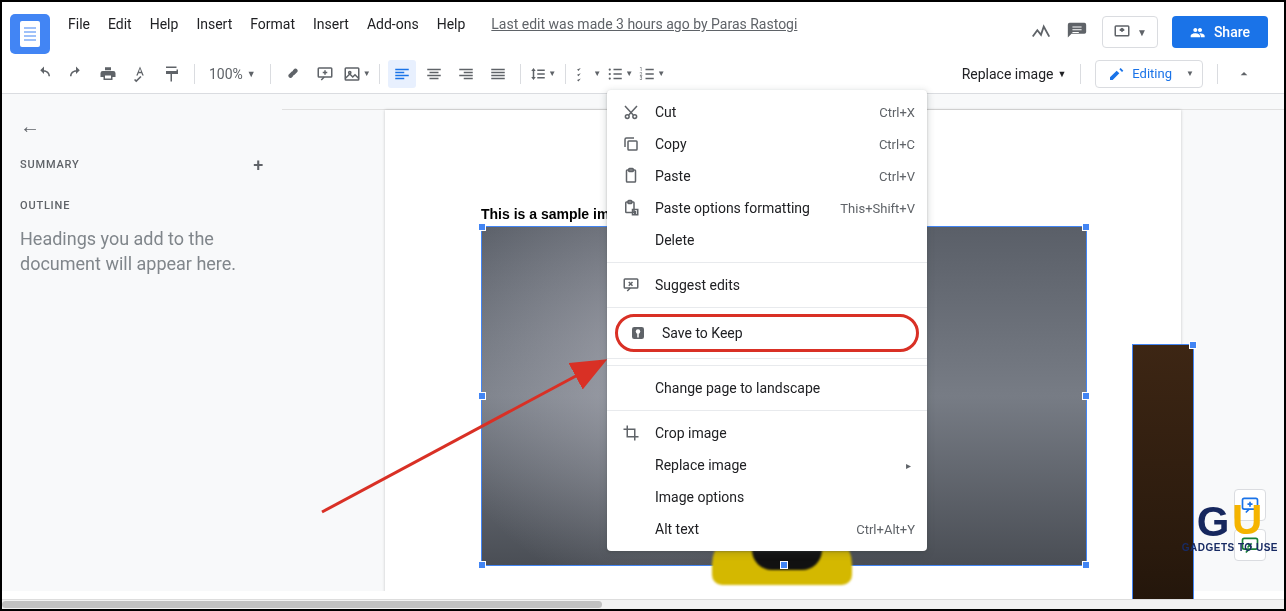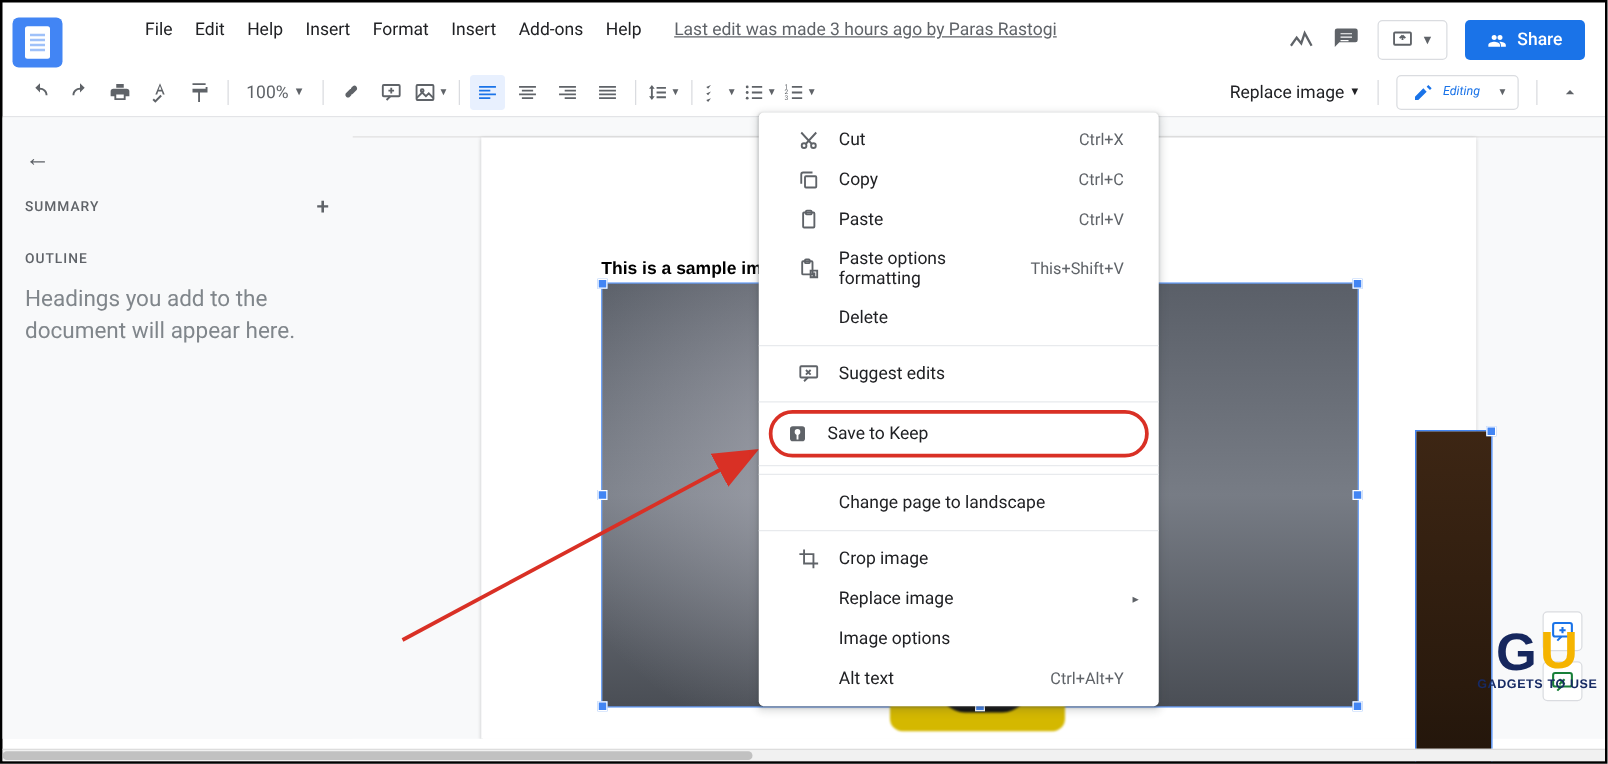--- a/index.html
+++ b/index.html
@@ -8,37 +8,37 @@
 
 
 .header { display: flex; align-items: flex-start; padding: 8px 16px 0 8px; }
 .doc-icon { width: 40px; height: 40px; background: #4285f4; border-radius: 5px; margin-right: 10px; display: flex; align-items: center; justify-content: center; cursor: pointer; margin-top: 4px; }
 .doc-icon .inner { width: 20px; height: 26px; background: #fff; border-radius: 2px; position: relative; }
 .doc-icon .inner::after { content: ''; position: absolute; left: 4px; top: 6px; right: 4px; height: 2px; background: #4285f4; box-shadow: 0 4px 0 #4285f4, 0 8px 0 #4285f4, 0 12px 0 #4285f4; opacity: .5; }
 .title-block { flex: 1; }
 .title-row { display: flex; align-items: center; gap: 10px; }
 .doc-title { font-size: 18px; color: #5f6368; padding: 2px 4px; border-radius: 4px; }
 .title-icon { color: #5f6368; font-size: 16px; cursor: pointer; }
-.menu-bar { display: flex; gap: 2px; margin-top: 2px; align-items: center; margin-left: 48px; }
+.menu-bar { display: flex; gap: 2px; margin-top: 2px; align-items: center; }
 .menu-item { padding: 4px 8px; cursor: pointer; font-size: 14px; color: #202124; border-radius: 3px; }
 .edit-info { color: #5f6368; text-decoration: underline; margin-left: 16px; font-size: 14px; }
 .header-right { display: flex; align-items: center; gap: 14px; margin-top: 6px; }
 .hdr-icon { color: #5f6368; cursor: pointer; display: inline-flex; align-items: center; justify-content: center; }
 .present-btn { border: 1px solid #dadce0; border-radius: 4px; padding: 6px 10px; display: flex; align-items: center; gap: 6px; cursor: pointer; }
 .share-btn { background: #1a73e8; color: #fff; border-radius: 4px; padding: 8px 18px; display: flex; align-items: center; gap: 8px; cursor: pointer; font-weight: 500; }
 
 
-.toolbar { height: 40px; border-bottom: 1px solid #dadce0; display: flex; align-items: center; padding: 0 16px; gap: 4px; }
+.toolbar { height: 40px; border-bottom: 1px solid #dadce0; display: flex; align-items: center; padding: 0 28px; gap: 4px; }
 .tb-btn { width: 28px; height: 28px; display: inline-flex; align-items: center; justify-content: center; color: #5f6368; cursor: pointer; border-radius: 3px; }
 .tb-btn.active { background: #e8f0fe; color: #1a73e8; }
 .tb-sep { width: 1px; height: 20px; background: #dadce0; margin: 0 4px; }
 .zoom { display: flex; align-items: center; gap: 4px; padding: 0 6px; color: #5f6368; cursor: pointer; }
 .tb-right { margin-left: auto; display: flex; align-items: center; gap: 10px; }
 .replace-img { color: #202124; cursor: pointer; display: flex; align-items: center; gap: 4px; font-size: 14px; }
-.editing-btn { border: 1px solid #dadce0; border-radius: 4px; padding: 5px 30px 5px 12px; display: flex; align-items: center; gap: 8px; color: #1a73e8; cursor: pointer; font-size: 10px; position: relative; font-style: italic; }
+.editing-btn { border: 1px solid #dadce0; border-radius: 4px; padding: 5px 30px 5px 12px; display: flex; align-items: center; gap: 8px; color: #1a73e8; cursor: pointer; font-size: 13px; position: relative; }
 .editing-btn::after { content: '▼'; position: absolute; right: 8px; font-size: 8px; color: #5f6368; }
 .collapse-btn { width: 24px; height: 24px; color: #5f6368; display: flex; align-items: center; justify-content: center; cursor: pointer; }
 
 
 .workspace { display: flex; height: calc(100% - 110px); background: #f8f9fa; position: relative; }
 .outline { width: 280px; padding: 20px 18px; background: #f8f9fa; }
 .back-arrow { color: #5f6368; font-size: 20px; cursor: pointer; margin-bottom: 16px; display: inline-block; }
 .summary-row { display: flex; align-items: center; justify-content: space-between; color: #5f6368; font-size: 11px; letter-spacing: .8px; font-weight: 500; margin-bottom: 24px; }
 .outline-label { color: #5f6368; font-size: 11px; letter-spacing: .8px; font-weight: 500; margin-bottom: 14px; }
 .outline-hint { color: #80868b; font-size: 18px; line-height: 1.4; }
@@ -54,21 +54,21 @@
 .sel-handle { position: absolute; width: 8px; height: 8px; background: #4285f4; border: 1px solid #fff; }
 .h-tl { top: -4px; left: -4px; } .h-tm { top: -4px; left: 50%; margin-left: -4px; } .h-tr { top: -4px; right: -4px; }
 .h-ml { top: 50%; left: -4px; margin-top: -4px; } .h-mr { top: 50%; right: -4px; margin-top: -4px; }
 .h-bl { bottom: -4px; left: -4px; } .h-bm { bottom: -4px; left: 50%; margin-left: -4px; } .h-br { bottom: -4px; right: -4px; }
 .rotate-h { top: -20px; left: 50%; margin-left: -4px; border-radius: 50%; }
 
 .right-strip { position: absolute; right: 90px; top: 250px; width: 62px; height: 340px; background: linear-gradient(to bottom, #3d2614, #2a1a0d 60%, #1a1008); border: 1px solid #4285f4; }
 
 
 .context-menu { position: absolute; left: 605px; top: 88px; width: 320px; background: #fff; border-radius: 4px; box-shadow: 0 2px 6px 2px rgba(60,64,67,.15), 0 1px 2px rgba(60,64,67,.3); padding: 6px 0; z-index: 100; }
-.cm-item { display: flex; align-items: center; padding: 7px 28px; cursor: pointer; position: relative; min-height: 32px; }
+.cm-item { display: flex; align-items: center; padding: 7px 12px; cursor: pointer; position: relative; min-height: 32px; }
 .cm-icon { width: 24px; color: #5f6368; display: inline-flex; align-items: center; justify-content: center; font-size: 16px; }
 .cm-label { flex: 1; margin-left: 12px; color: #202124; font-size: 14px; }
 .cm-shortcut { color: #5f6368; font-size: 13px; }
 .cm-noicon .cm-label { margin-left: 36px; }
 .cm-sub::after { content: '▸'; color: #5f6368; font-size: 10px; position: absolute; right: 16px; }
 .cm-sep { height: 1px; background: #e8eaed; margin: 6px 0; }
 .cm-highlight { border: 3px solid #d93025; border-radius: 24px; margin: 2px 8px; padding: 7px 8px; }
 
 
 .arrow-annot { position: absolute; left: 310px; top: 340px; pointer-events: none; z-index: 90; }

